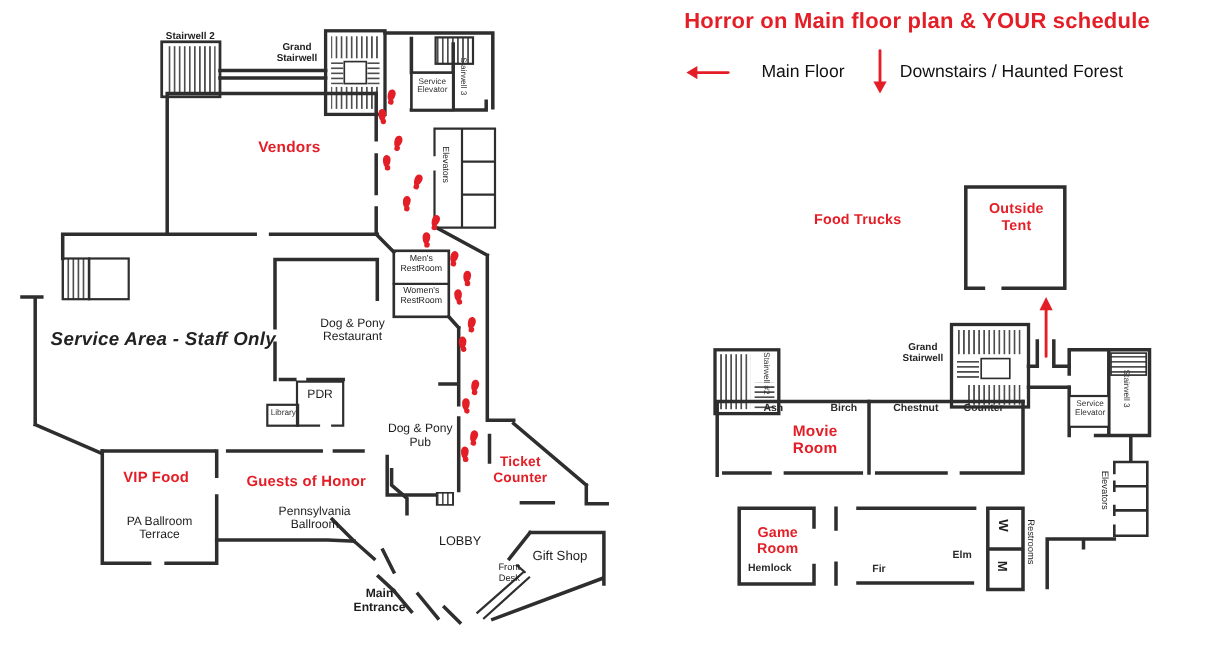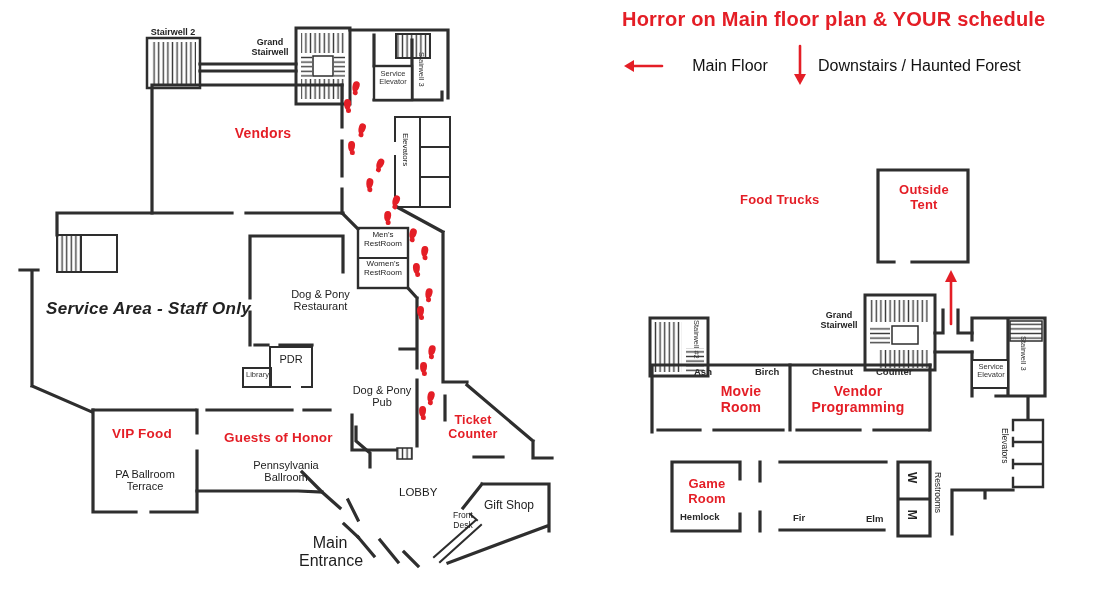--- a/index.html
+++ b/index.html
@@ -152,21 +152,21 @@
   <div class="lbl xs c" style="left:244px;top:371px;width:27px;">Library</div>
   <div class="lbl c" style="left:347px;top:384px;width:70px;">Dog &amp; Pony Pub</div>
   <div class="lbl red" style="left:112px;top:426px;width:90px;font-size:13.5px;">VIP Food</div>
   <div class="lbl red" style="left:224px;top:430px;width:125px;font-size:13.5px;">Guests of Honor</div>
   <div class="lbl c" style="left:104px;top:468px;width:82px;">PA Ballroom Terrace</div>
   <div class="lbl c" style="left:240px;top:459px;width:92px;">Pennsylvania Ballroom</div>
   <div class="lbl red c" style="left:442px;top:413px;width:62px;font-size:12.5px;">Ticket Counter</div>
   <div class="lbl" style="left:399px;top:486px;width:52px;font-size:11.5px;">LOBBY</div>
   <div class="lbl c" style="left:445px;top:511px;width:36px;font-size:8.5px;">Front Desk</div>
   <div class="lbl" style="left:484px;top:499px;width:64px;font-size:12px;">Gift Shop</div>
-  <div class="lbl c" style="left:299px;top:534px;width:62px;font-size:16px;">Main Entrance</div>
+  <div class="lbl c" style="left:314px;top:534px;width:62px;font-size:11px;font-weight:bold;">Main Entrance</div>
 
   <div id="footprints">
       <span class="fp" style="left: 351px; top: 81px; transform: rotate(195deg);"></span>
       <span class="fp" style="left: 343px; top: 99px; transform: rotate(180deg);"></span>
       <span class="fp" style="left: 357px; top: 123px; transform: rotate(198deg);"></span>
       <span class="fp" style="left: 347px; top: 141px; transform: rotate(182deg);"></span>
       <span class="fp" style="left: 375px; top: 158px; transform: rotate(205deg);"></span>
       <span class="fp" style="left: 365px; top: 178px; transform: rotate(188deg);"></span>
       <span class="fp" style="left: 391px; top: 195px; transform: rotate(200deg);"></span>
       <span class="fp" style="left: 383px; top: 211px; transform: rotate(184deg);"></span>
@@ -183,25 +183,24 @@
 
   <div class="lbl red" style="left:740px;top:193px;width:95px;">Food Trucks</div>
   <div class="lbl red c" style="left:895px;top:183px;width:58px;">Outside Tent</div>
   <div class="lbl xs vert" style="left:692px;top:320px;height:56px;">Stairwell #2</div>
   <div class="lbl sb c" style="left:813px;top:310px;width:52px;">Grand Stairwell</div>
   <div class="lbl rn" style="left:694px;top:367px;">Ash</div>
   <div class="lbl rn" style="left:755px;top:367px;">Birch</div>
   <div class="lbl rn" style="left:812px;top:367px;">Chestnut</div>
   <div class="lbl rn" style="left:876px;top:367px;">Counter</div>
   <div class="lbl red big c" style="left:712px;top:384px;width:58px;">Movie Room</div>
-  <div class="lbl red big c" style="left:798px;top:384px;width:120px;">Vendor Programming</div>
   <div class="lbl red c" style="left:683px;top:477px;width:48px;">Game Room</div>
   <div class="lbl rn" style="left:680px;top:512px;">Hemlock</div>
   <div class="lbl rn" style="left:793px;top:513px;">Fir</div>
-  <div class="lbl rn" style="left:866px;top:514px;">Elm</div>
+  <div class="lbl rn" style="left:866px;top:500px;">Elm</div>
   <div class="lbl wm" style="left:906px;top:471px;">W</div>
   <div class="lbl wm" style="left:906px;top:508px;">M</div>
   <div class="lbl vert" style="left:932px;top:472px;height:72px;font-size:8.5px;">Restrooms</div>
   <div class="lbl xs c" style="left:973px;top:363px;width:36px;">Service Elevator</div>
   <div class="lbl xs vert" style="left:1019px;top:336px;height:50px;">Stairwell 3</div>
   <div class="lbl sm vert" style="left:999px;top:428px;height:58px;font-size:8.5px;">Elevators</div>
 
   <svg class="arrow" style="left:941px;top:268px;" width="20" height="58">
     <path d="M10,56 V12" stroke="var(--red)" stroke-width="2.6" fill="none" stroke-linecap="round"></path>
     <polygon points="4,14 10,2 16,14" fill="var(--red)"></polygon>

